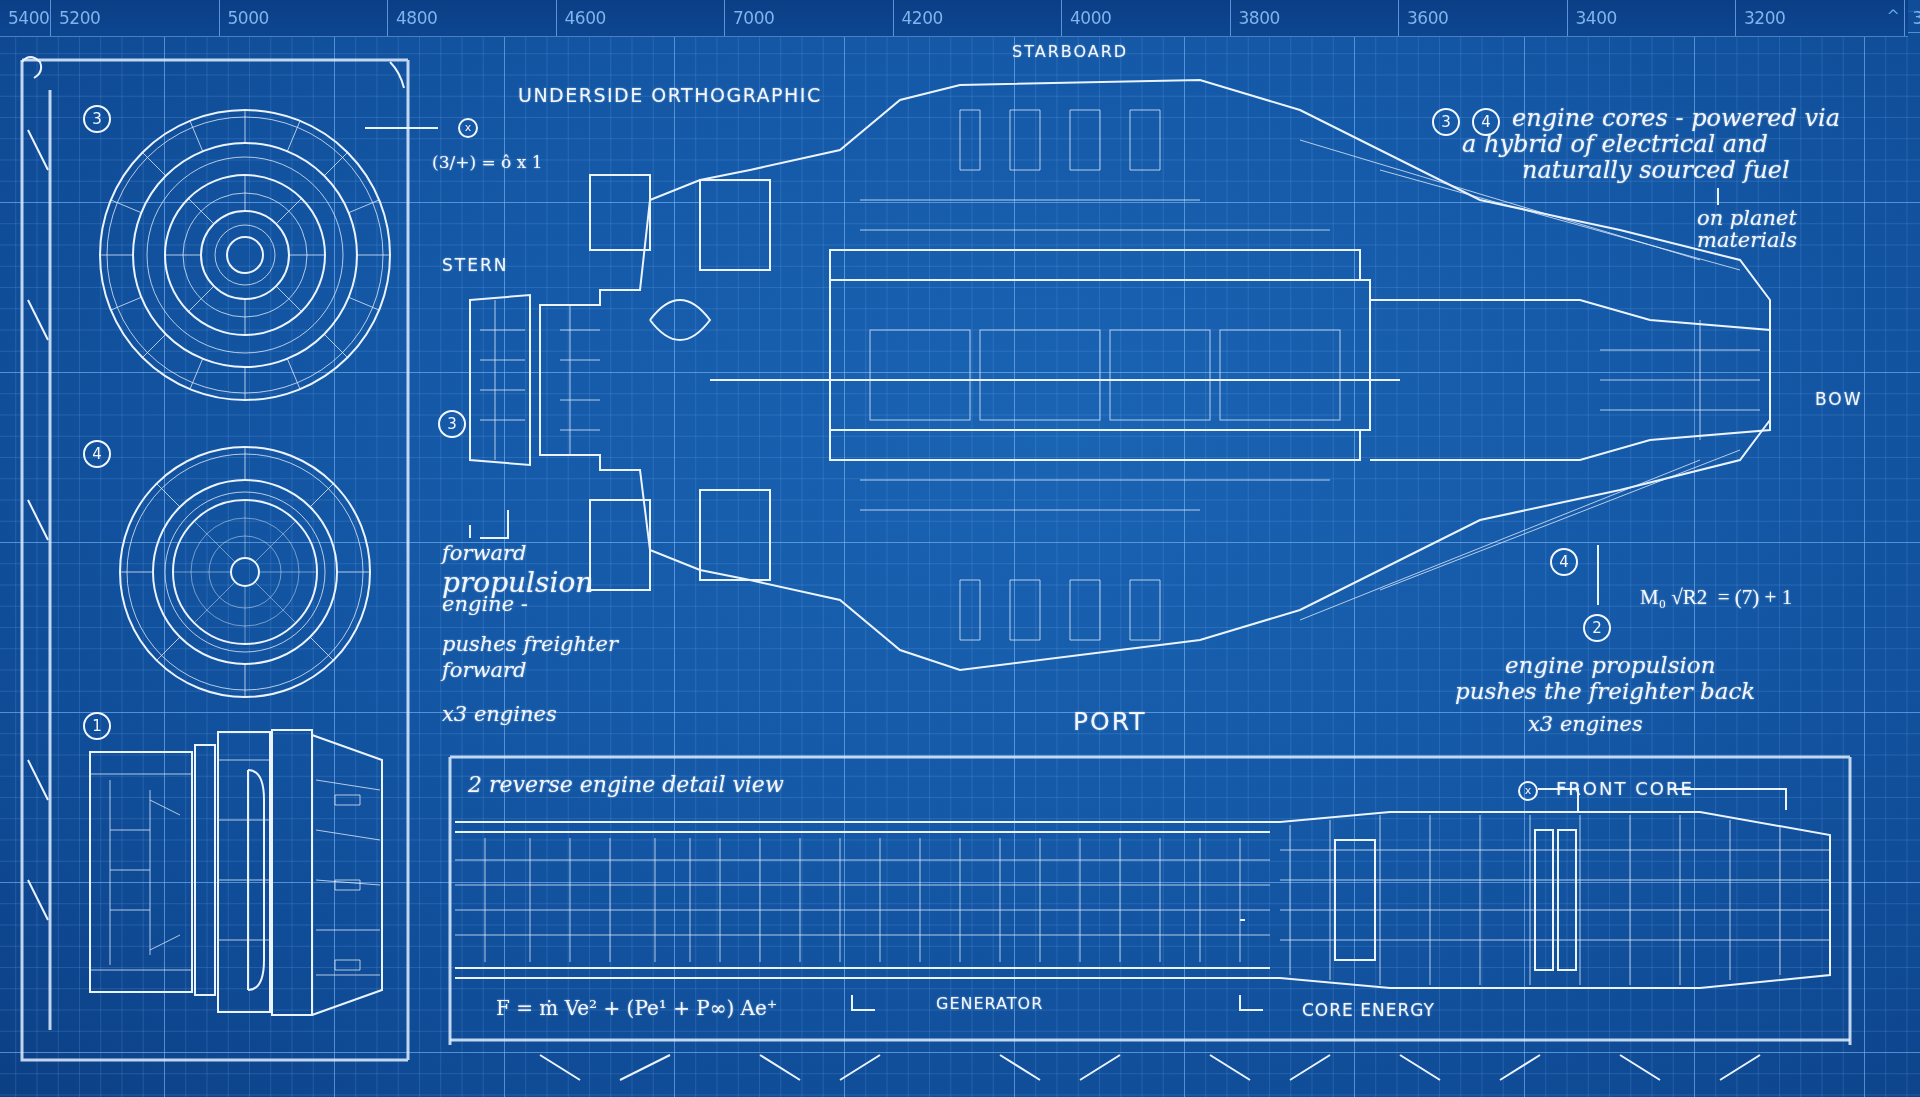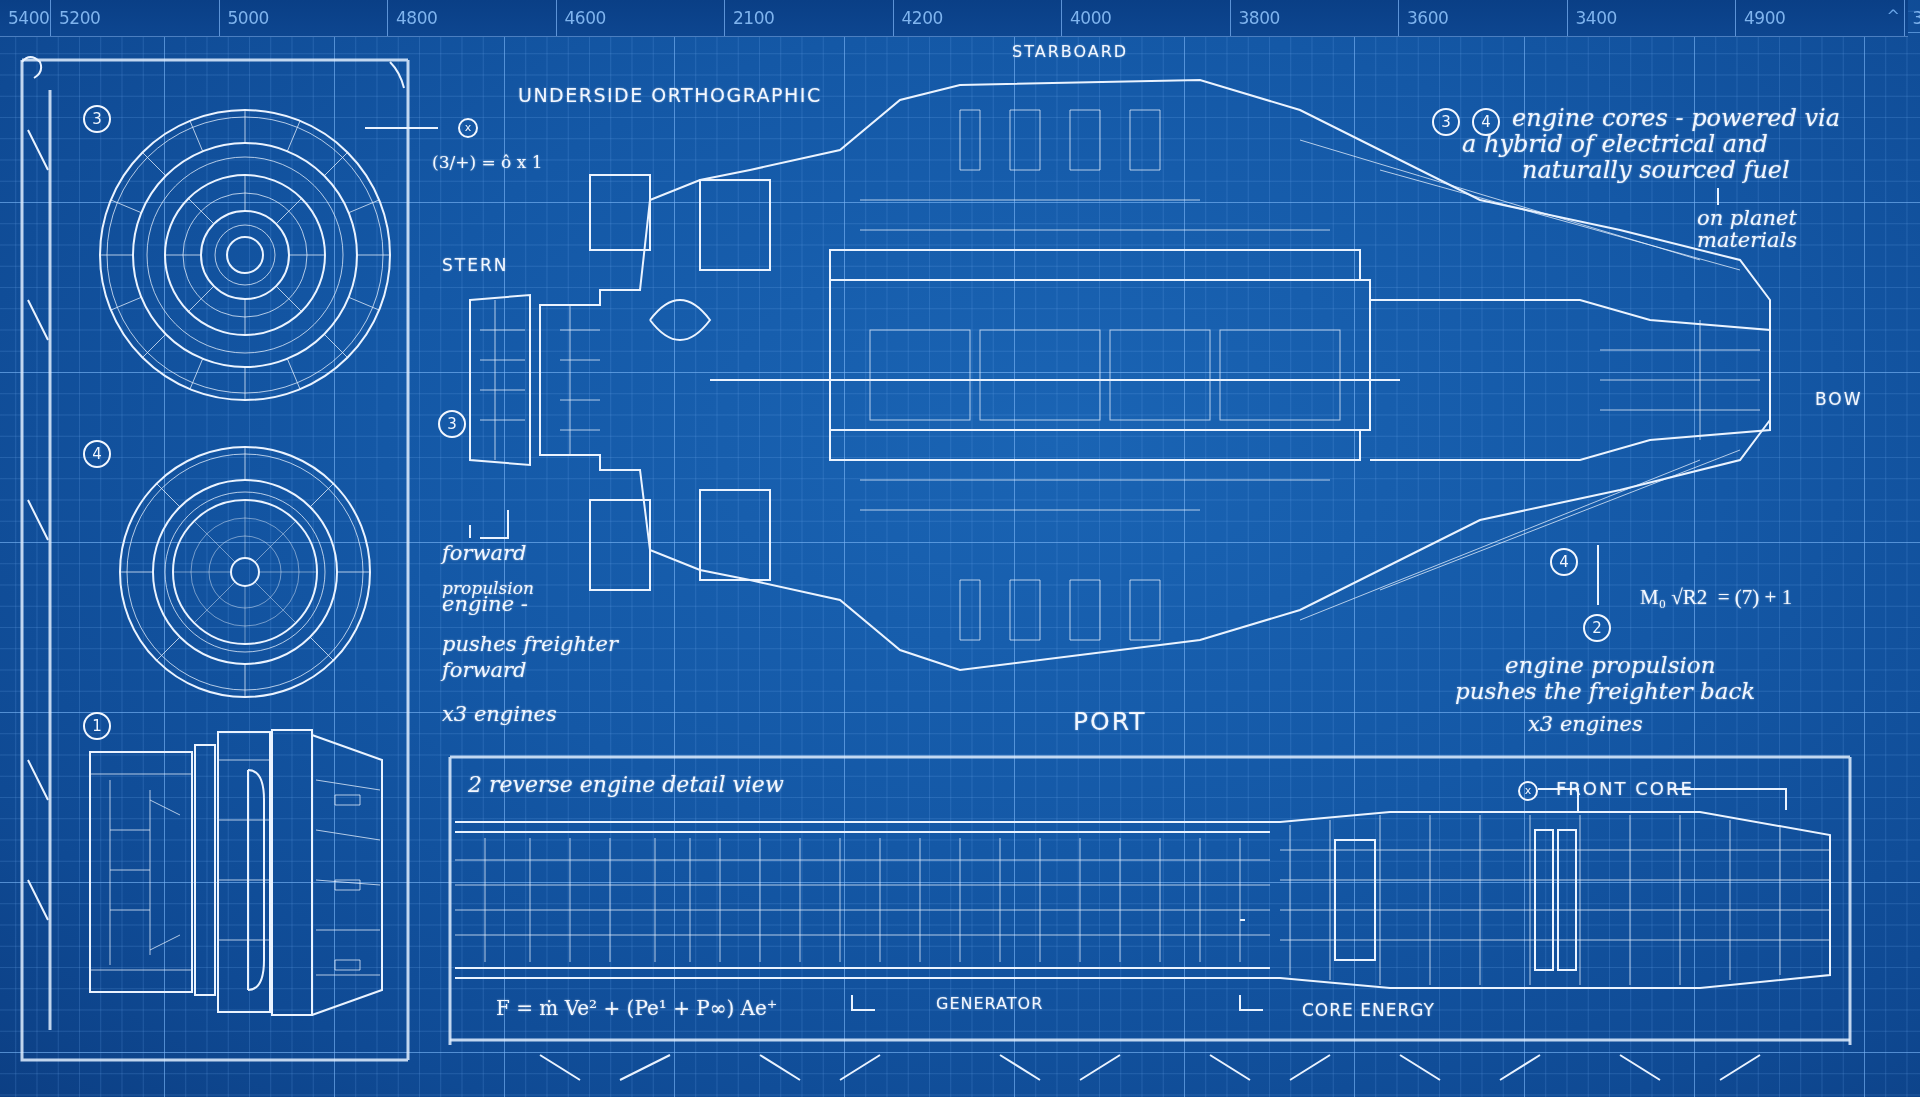--- a/index.html
+++ b/index.html
@@ -59,27 +59,27 @@
 <body>
 
 <div class="grid"></div>
 
 <div class="ruler">
   <div class="tick">5400</div>
   <div class="tick">5200</div>
   <div class="tick">5000</div>
   <div class="tick">4800</div>
   <div class="tick">4600</div>
-  <div class="tick">2100</div>
+  <div class="tick">7000</div>
   <div class="tick">4200</div>
   <div class="tick">4000</div>
   <div class="tick">3800</div>
   <div class="tick">3600</div>
   <div class="tick">3400</div>
-  <div class="tick">4900</div>
+  <div class="tick">3200</div>
   <div class="tick">3000</div>
 
   <span class="ruler-arrow">^</span>
 </div>
 
 <svg class="layer" width="1920" height="1097" viewBox="0 0 1920 1097">
 
   <g>
     <path class="frame" d="M22 60 L408 60 M22 60 L22 1060 L408 1060 M408 60 L408 1060"></path>
     <path class="frame" d="M50 90 L50 1030" stroke-width="2"></path>
@@ -200,21 +200,21 @@
 
 <div class="circ" style="left:1432px;top:108px;">3</div>
 <div class="circ" style="left:1472px;top:108px;">4</div>
 <div class="note" style="left:1512px;top:104px;font-size:24px;">engine cores - powered via</div>
 <div class="note" style="left:1462px;top:130px;font-size:24px;text-align:center;">a hybrid of electrical and</div>
 <div class="note" style="left:1522px;top:156px;font-size:24px;">naturally sourced fuel</div>
 <div class="note" style="left:1697px;top:206px;font-size:21px;">on planet</div>
 <div class="note" style="left:1697px;top:228px;font-size:21px;">materials</div>
 
 <div class="note" style="left:442px;top:540px;font-size:21px;line-height:27px;">forward</div>
-<div class="note" style="left:442px;top:578px;font-size:17px;text-align:right;">propulsion</div>
+<div class="note" style="left:442px;top:566px;font-size:28px;text-align:right;">propulsion</div>
 <div class="note" style="left:442px;top:592px;font-size:21px;">engine -</div>
 <div class="note" style="left:442px;top:632px;font-size:21px;">pushes freighter</div>
 <div class="note" style="left:442px;top:658px;font-size:21px;">forward</div>
 <div class="note" style="left:442px;top:702px;font-size:21px;">x3 engines</div>
 
 <div class="circ" style="left:1550px;top:548px;">4</div>
 <div class="circ" style="left:1583px;top:614px;">2</div>
 <div class="note" style="left:1640px;top:585px;font-size:21px;font-style:normal;font-family:Liberation Serif, serif;">M₀ √R2  = (7) + 1</div>
 <div class="note" style="left:1505px;top:652px;font-size:23px;text-align:right;">engine propulsion</div>
 <div class="note" style="left:1455px;top:678px;font-size:23px;">pushes the freighter back</div>

